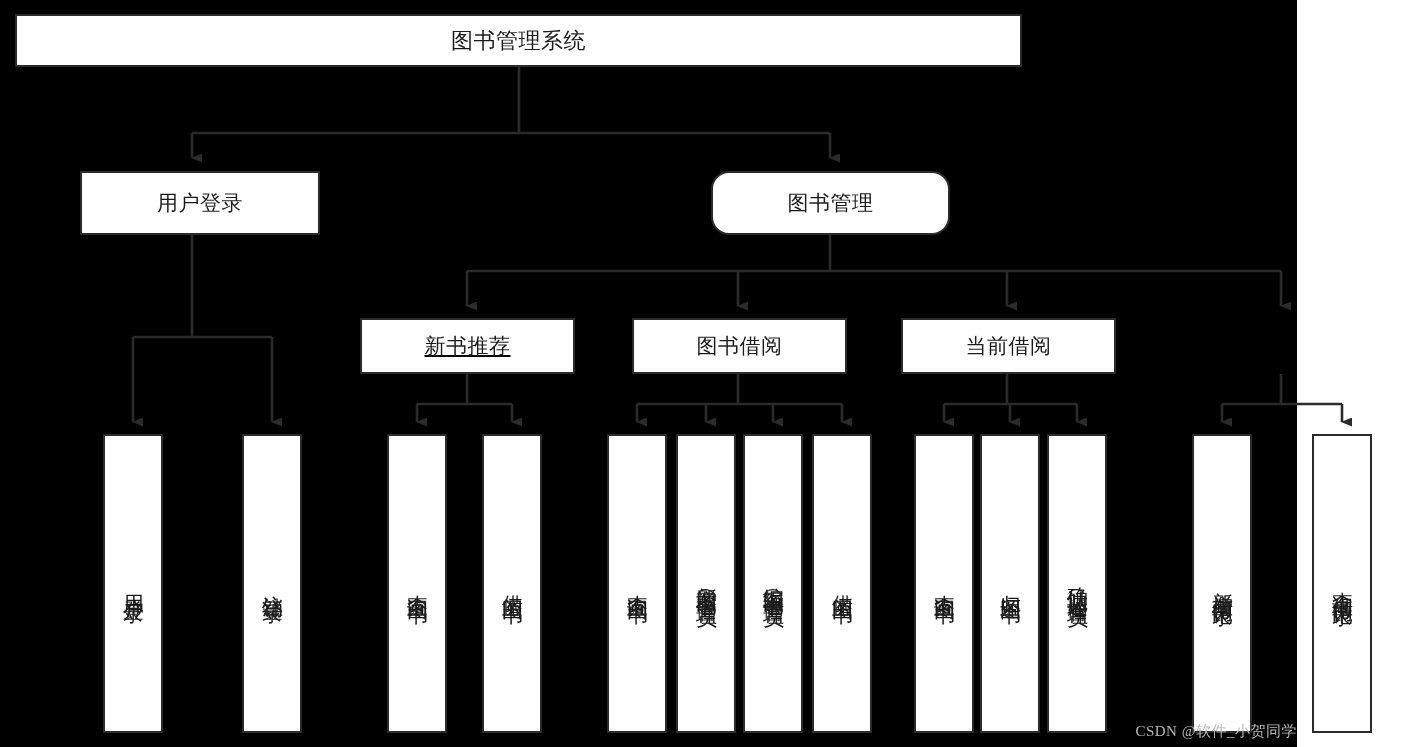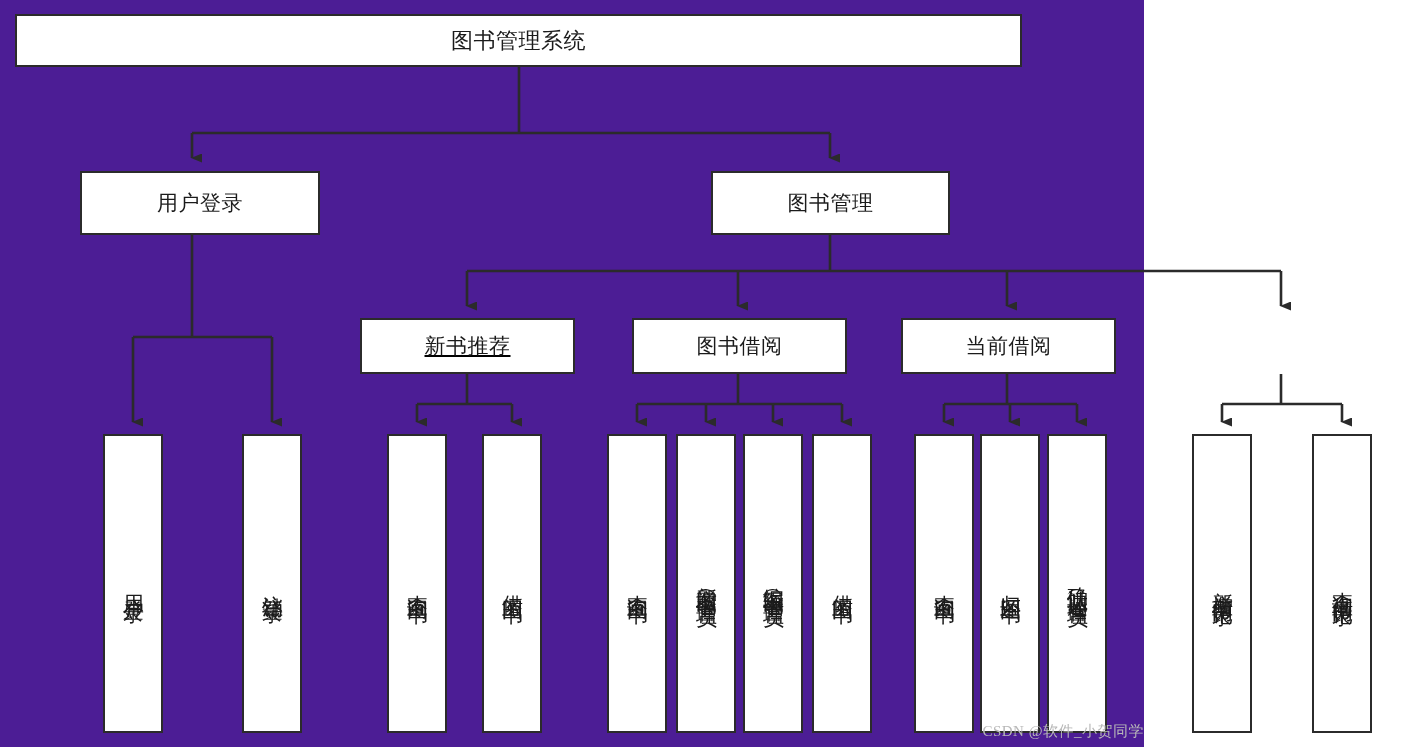--- a/index.html
+++ b/index.html
@@ -9,23 +9,23 @@
     background: #ffffff;
   }
   body {
     font-family: "DejaVu Sans", "Liberation Sans", sans-serif;
     width: 1405px;
     height: 747px;
     overflow: hidden;
   }
   #diagram-root {
     position: relative;
-    width: 1144px;
+    width: 1297px;
     height: 747px;
-    background: #4c1d95;
+    background: #000000;
   }
   #edges-layer {
     position: absolute;
     left: 0;
     top: 0;
     width: 1405px;
     height: 747px;
     pointer-events: none;
   }
   .node {
@@ -129,21 +129,21 @@
   </svg>
 
   <div class="node root horiz" style="left:15px; top:14px; width:1007px; height:53px;">
     <span class="node-label">图书管理系统</span>
   </div>
 
   <div class="node horiz" style="left:80px; top:171px; width:240px; height:64px;">
     <span class="node-label">用户登录</span>
   </div>
 
-  <div class="node horiz" style="left:711px; top:171px; width:239px; height:64px;">
+  <div class="node horiz" style="left:711px; top:171px; width:239px; height:64px;border-radius:18px;">
     <span class="node-label">图书管理</span>
   </div>
 
   <div class="node horiz" style="left:360px; top:318px; width:215px; height:56px;text-decoration:underline;">
     <span class="node-label">新书推荐</span>
   </div>
 
   <div class="node horiz" style="left:901px; top:318px; width:215px; height:56px;">
     <span class="node-label">当前借阅</span>
   </div>

